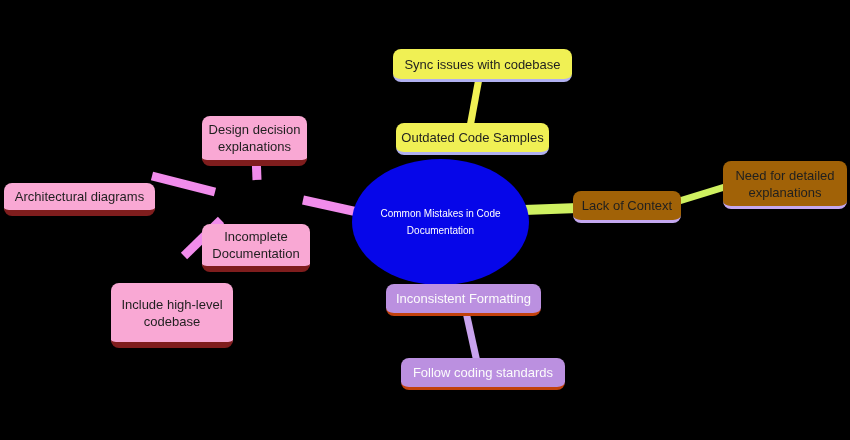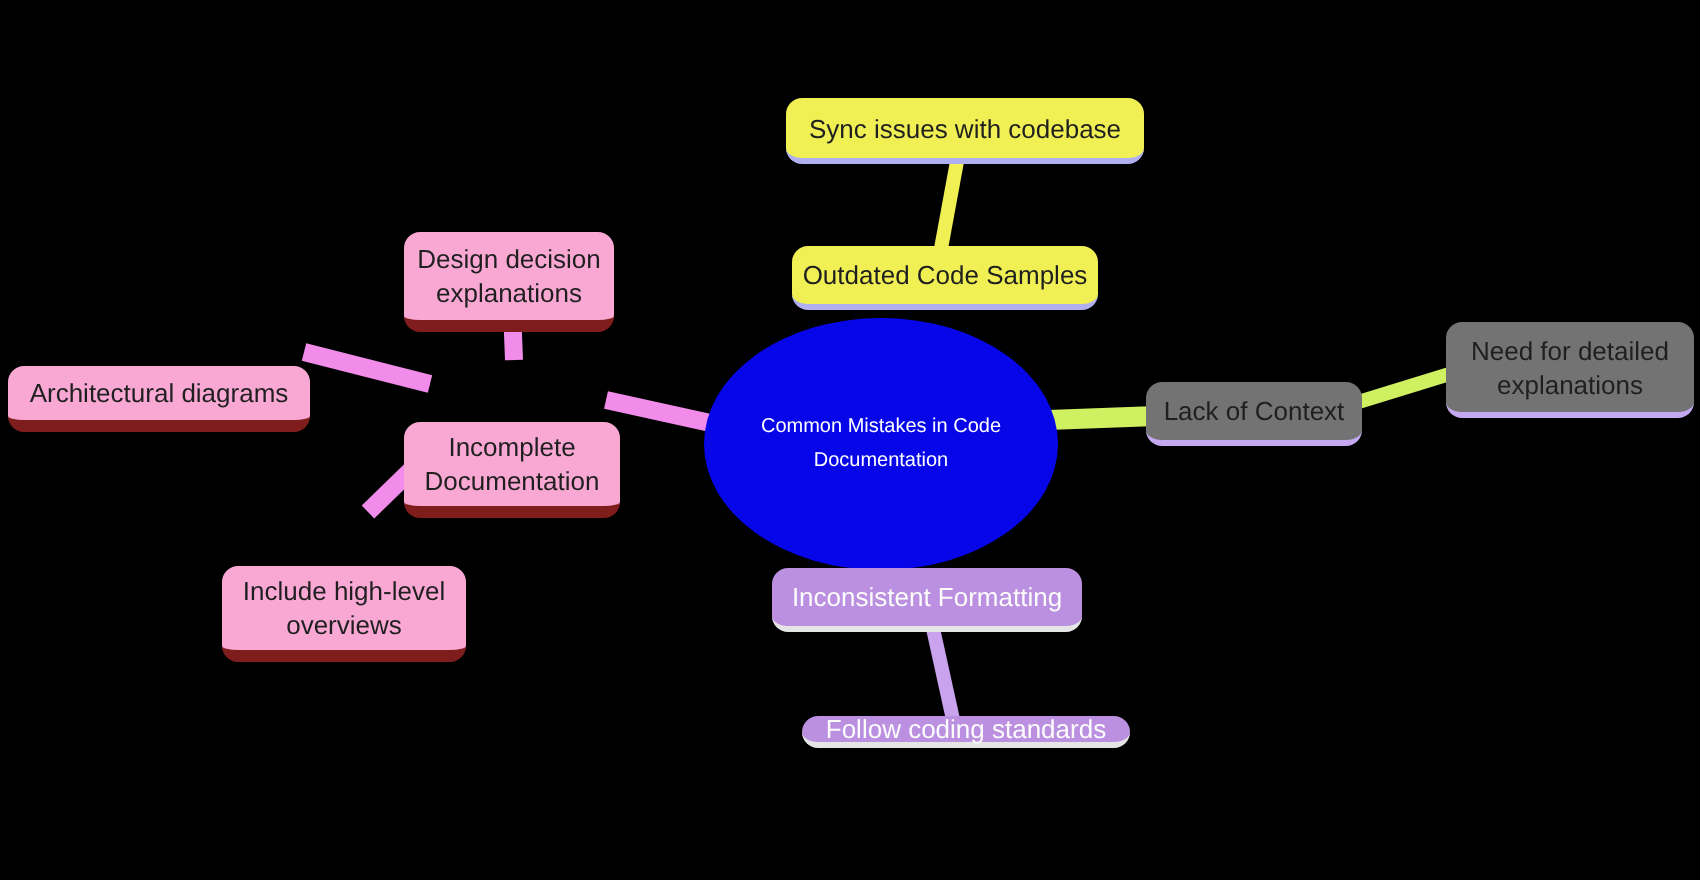--- a/index.html
+++ b/index.html
@@ -33,43 +33,43 @@
     font-size: 13px;
     line-height: 17px;
     color: #1f1f1f;
     border-radius: 8px;
     white-space: nowrap;
   }
   .node span { display: block; }
   
   .pink   { background: #f9a8d4; border-bottom: 6px solid #7f1d1d; margin-top: 32px; }
   .yellow { background: #f0f054; border-bottom: 3px solid #b0b0f0; }
-  .green  { background: #737373; border-bottom: 3px solid #c4a8f0; }
-  .purple { background: #bb90e0; border-bottom: 3px solid #e5e5e5; color: #fcfcfc; }
+  .green  { background: #a16207; border-bottom: 3px solid #c4a8f0; }
+  .purple { background: #bb90e0; border-bottom: 3px solid #c2410c; color: #fcfcfc; }
   .root-ellipse {
     background: #0606e9;
     border-radius: 50%;
     color: #ffffff;
     font-size: 10px;
     line-height: 15px;
     border: none;
   }
   .root-ellipse span { padding: 1px 0; }
   
   #node-root         { left: 352px; top: 159px; width: 177px; height: 126px; }
   #node-design       { left: 202px; top:  84px; width: 105px; height:  50px; }
   #node-architectural{ left:   4px; top: 151px; width: 151px; height:  33px; }
-  #node-incomplete   { left: 202px; top: 179px; width: 108px; height:  48px; }
-  #node-include      { left: 111px; top: 251px; width: 122px; height:  48px; }
+  #node-incomplete   { left: 202px; top: 192px; width: 108px; height:  48px; }
+  #node-include      { left: 111px; top: 251px; width: 122px; height:  65px; }
   #node-sync         { left: 393px; top:  49px; width: 179px; height:  33px; }
   #node-outdated     { left: 396px; top: 123px; width: 153px; height:  32px; }
   #node-lack         { left: 573px; top: 191px; width: 108px; height:  32px; }
   #node-need         { left: 723px; top: 161px; width: 124px; height:  48px; }
   #node-inconsistent { left: 386px; top: 284px; width: 155px; height:  32px; }
-  #node-follow       { left: 401px; top: 358px; width: 164px; height:  16px; align-items: center; }
+  #node-follow       { left: 401px; top: 358px; width: 164px; height:  32px; align-items: center; }
 </style>
 </head>
 <body>
 
 <div class="stage">
 
   <svg class="edges" viewBox="0 0 850 440" xmlns="http://www.w3.org/2000/svg">
     <line x1="152" y1="176" x2="215" y2="192" stroke="#f18ceb" stroke-width="9"></line>
     <line x1="255" y1="128" x2="257" y2="180" stroke="#f18ceb" stroke-width="9"></line>
     <line x1="221" y1="220" x2="184" y2="256" stroke="#f18ceb" stroke-width="9"></line>
@@ -94,21 +94,21 @@
     <span>Architectural diagrams</span>
   </div>
 
   <div id="node-incomplete" class="node pink">
     <span>Incomplete</span>
     <span>Documentation</span>
   </div>
 
   <div id="node-include" class="node pink">
     <span>Include high-level</span>
-    <span>overviews</span>
+    <span>codebase</span>
   </div>
 
   <div id="node-sync" class="node yellow">
     <span>Sync issues with codebase</span>
   </div>
 
   <div id="node-lack" class="node green">
     <span>Lack of Context</span>
   </div>
 

